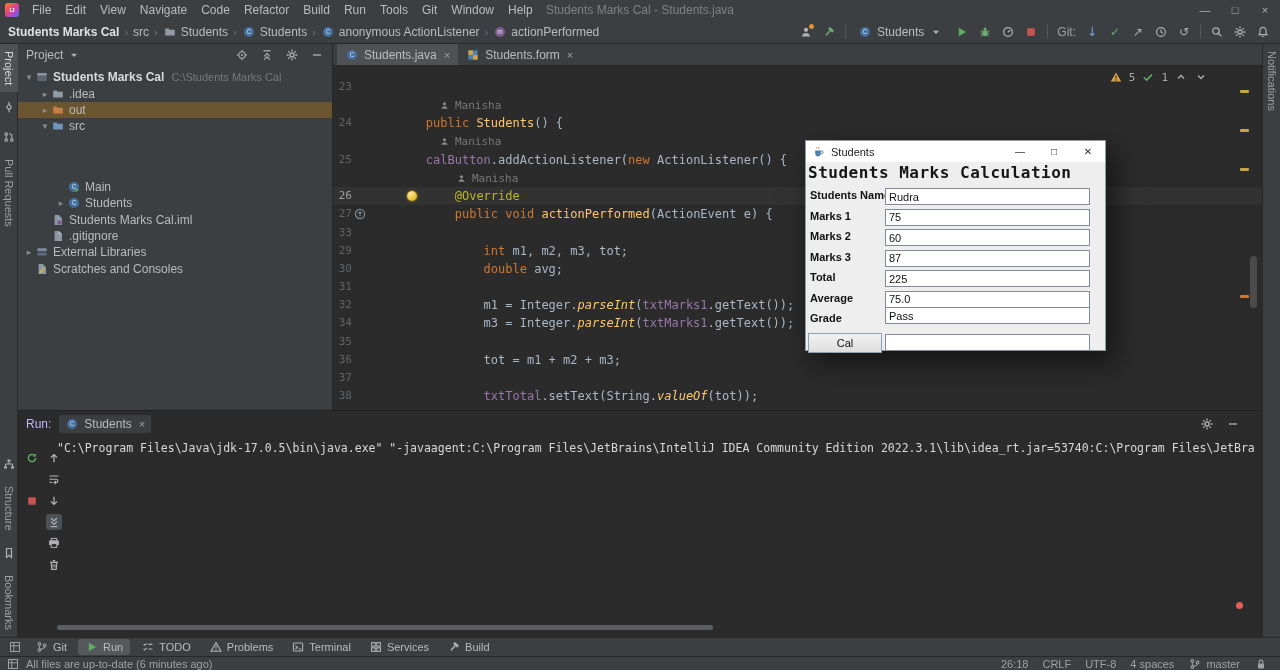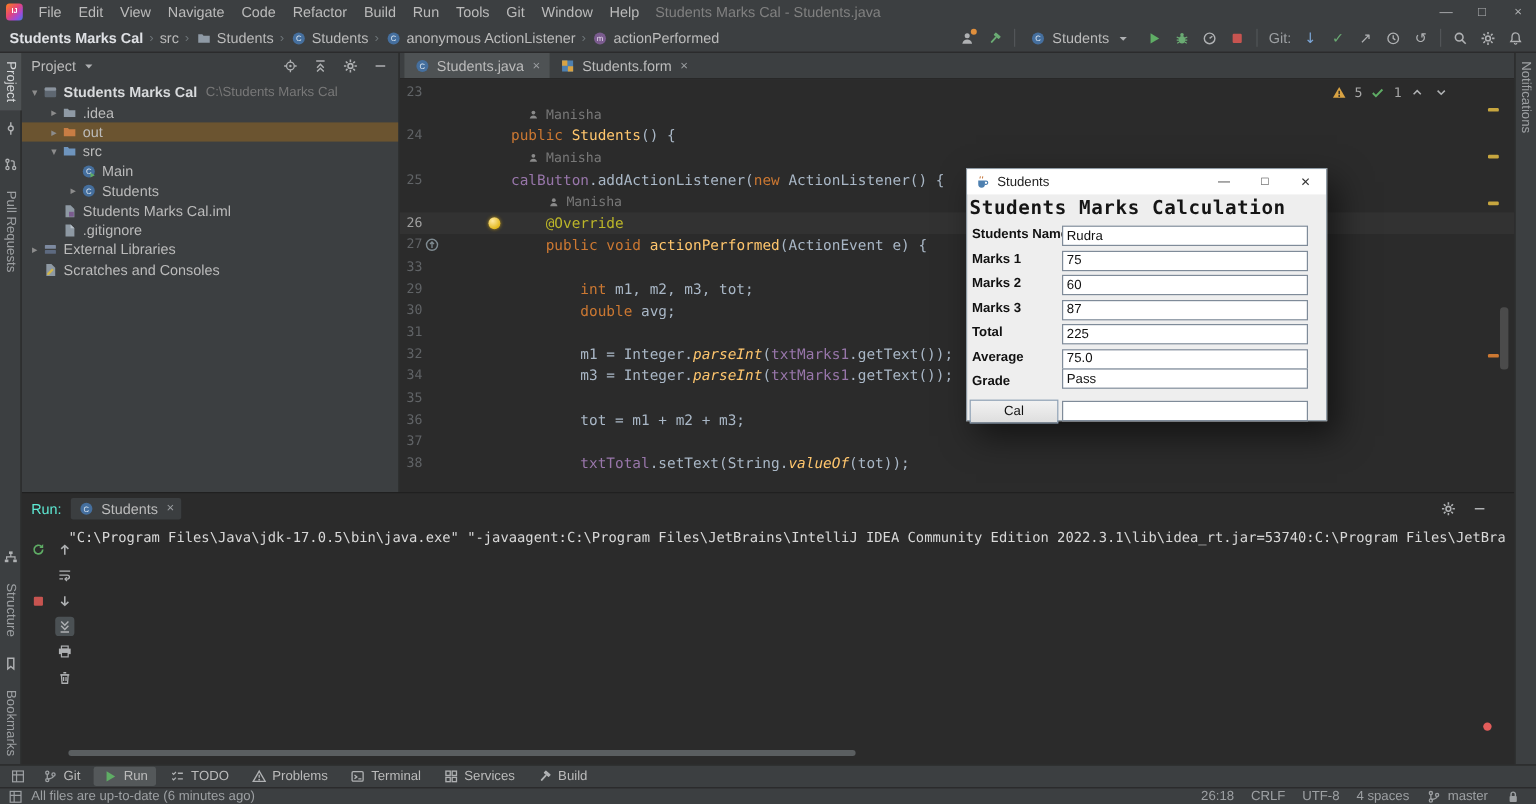--- a/index.html
+++ b/index.html
@@ -60,41 +60,41 @@
   .thint{color:#787878;margin-left:7px;font-size:11px}
 
   
   .editor{position:absolute;left:333px;top:44px;width:929px;height:366px;background:#2b2b2b;z-index:3}
   .tabbar{height:22px;background:#3c3f41;border-bottom:1px solid #282828;display:flex;align-items:stretch;padding-left:4px;box-sizing:border-box}
   .tab{display:flex;align-items:center;gap:5px;padding:0 8px;color:#bbb}
   .tab.active{background:#4e5254}
   .tab-close{color:#9da0a3;font-size:11px;margin-left:2px}
   .codearea{position:absolute;left:0;top:22px;width:929px;height:344px;overflow:hidden;
     font-family:"DejaVu Sans Mono",monospace;font-size:12px}
-  .rows{padding-top:2px}
+  .rows{padding-top:12px}
   .crow{position:relative;height:18.2px;line-height:18.2px;display:flex}
   .crow.hl{background:#323232}
   .lnum{flex:0 0 19px;text-align:right;color:#606366;font-size:11px;font-family:"DejaVu Sans Mono",monospace}
   .crow.hl .lnum{color:#a0a0a0}
   .gico{flex:0 0 16px;display:flex;align-items:center;justify-content:center}
   .ctext{white-space:pre}
   .pl{color:#a9b7c6}.kw{color:#cc7832}.fn{color:#ffc66d}.fd{color:#9876aa}.an{color:#bbb529}
   .st{color:#ffc66d;font-style:italic}
   .annrow{height:18.2px;display:flex;align-items:center;gap:4px;font-size:11px;color:#787878}
   .bulb{position:absolute;left:74px;top:4px;width:10px;height:10px;border-radius:50%;
     background:radial-gradient(circle at 35% 30%,#ffe9a0,#e3b91f 70%);box-shadow:0 0 3px #b9921a}
   .inspect{position:absolute;top:4px;right:54px;display:flex;align-items:center;gap:6px;font-size:11px;color:#a7a7a7}
   .emark{position:absolute;right:13px;width:9px;height:3px;border-radius:1px}
   .scrollthumb{position:absolute;right:5px;top:190px;width:7px;height:52px;border-radius:3px;background:rgba(170,170,170,.25)}
 
   
   .runpanel{position:absolute;left:18px;top:410px;width:1244px;height:227px;background:#2b2b2b;
     border-top:1px solid #202020;box-sizing:border-box;z-index:4}
   .runheader{height:26px;display:flex;align-items:center;padding:0 8px;gap:8px}
-  .runlabel{color:#5eead4}
+  .runlabel{color:#c4b5fd}
   .runtab{display:flex;align-items:center;gap:5px;color:#bbb;padding:2px 6px;background:#3b3e40;border-radius:2px}
   .runheader-icons{margin-left:auto;display:flex;gap:12px;padding-right:14px}
   .rt{position:absolute;width:16px;height:16px;display:flex;align-items:center;justify-content:center}
   .rt.sel{background:#4b5154;border-radius:3px}
   .console{position:absolute;left:39px;top:30px;right:8px;bottom:20px;overflow:hidden;
     font-family:"DejaVu Sans Mono",monospace;font-size:11.5px;color:#d8d8d8;white-space:pre}
   .hscroll{position:absolute;left:39px;top:214px;width:656px;height:5px;background:#5a5e60;border-radius:3px}
   .reddot{position:absolute;left:1218px;top:191px;width:7px;height:7px;border-radius:50%;background:#e35d5b}
 
   
@@ -416,21 +416,21 @@
         </div>
         <div class="trow" style="padding-left: 21px;">
           <span class="tchev">▾</span>
           <span class="ic ticon">
             <svg width="12" height="12" viewBox="0 0 12 12" xmlns="http://www.w3.org/2000/svg">
               <path d="M1.2 2.6h3.4l1 1.2h5.2v5.8H1.2z" fill="#6e94bd"></path>
             </svg>
           </span>
           <span class="tlabel">src</span>
         </div>
-        <div class="trow" style="padding-left: 37px;">
+        <div class="trow" style="padding-left: 37px; margin-top: 44px;">
           <span class="tchev"></span>
           <span class="ic ticon">
             <svg width="12" height="12" viewBox="0 0 12 12" xmlns="http://www.w3.org/2000/svg">
               <circle cx="6" cy="6" r="5" fill="#456f9e"></circle>
               <text x="6" y="8.3" text-anchor="middle" font-size="6.5" font-family="Liberation Sans,sans-serif" fill="#dbe6f0">C</text>
               <path d="M7.4 7l3.6 2-3.6 2z" fill="#5fad65"></path>
             </svg>
           </span>
           <span class="tlabel">Main</span>
         </div>

